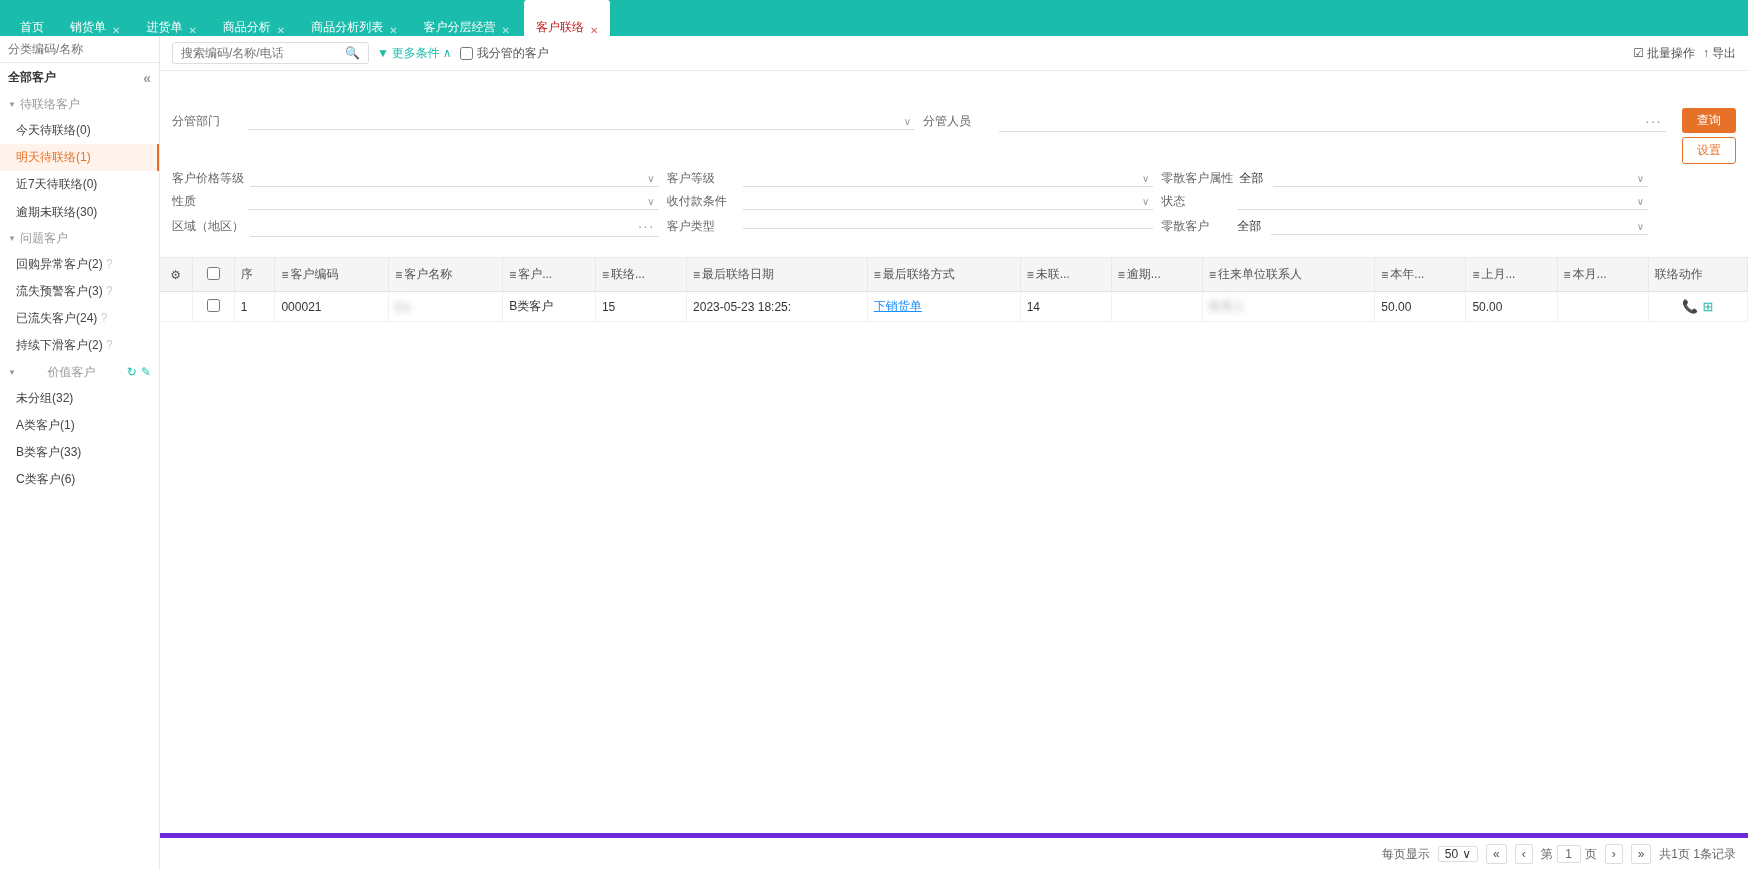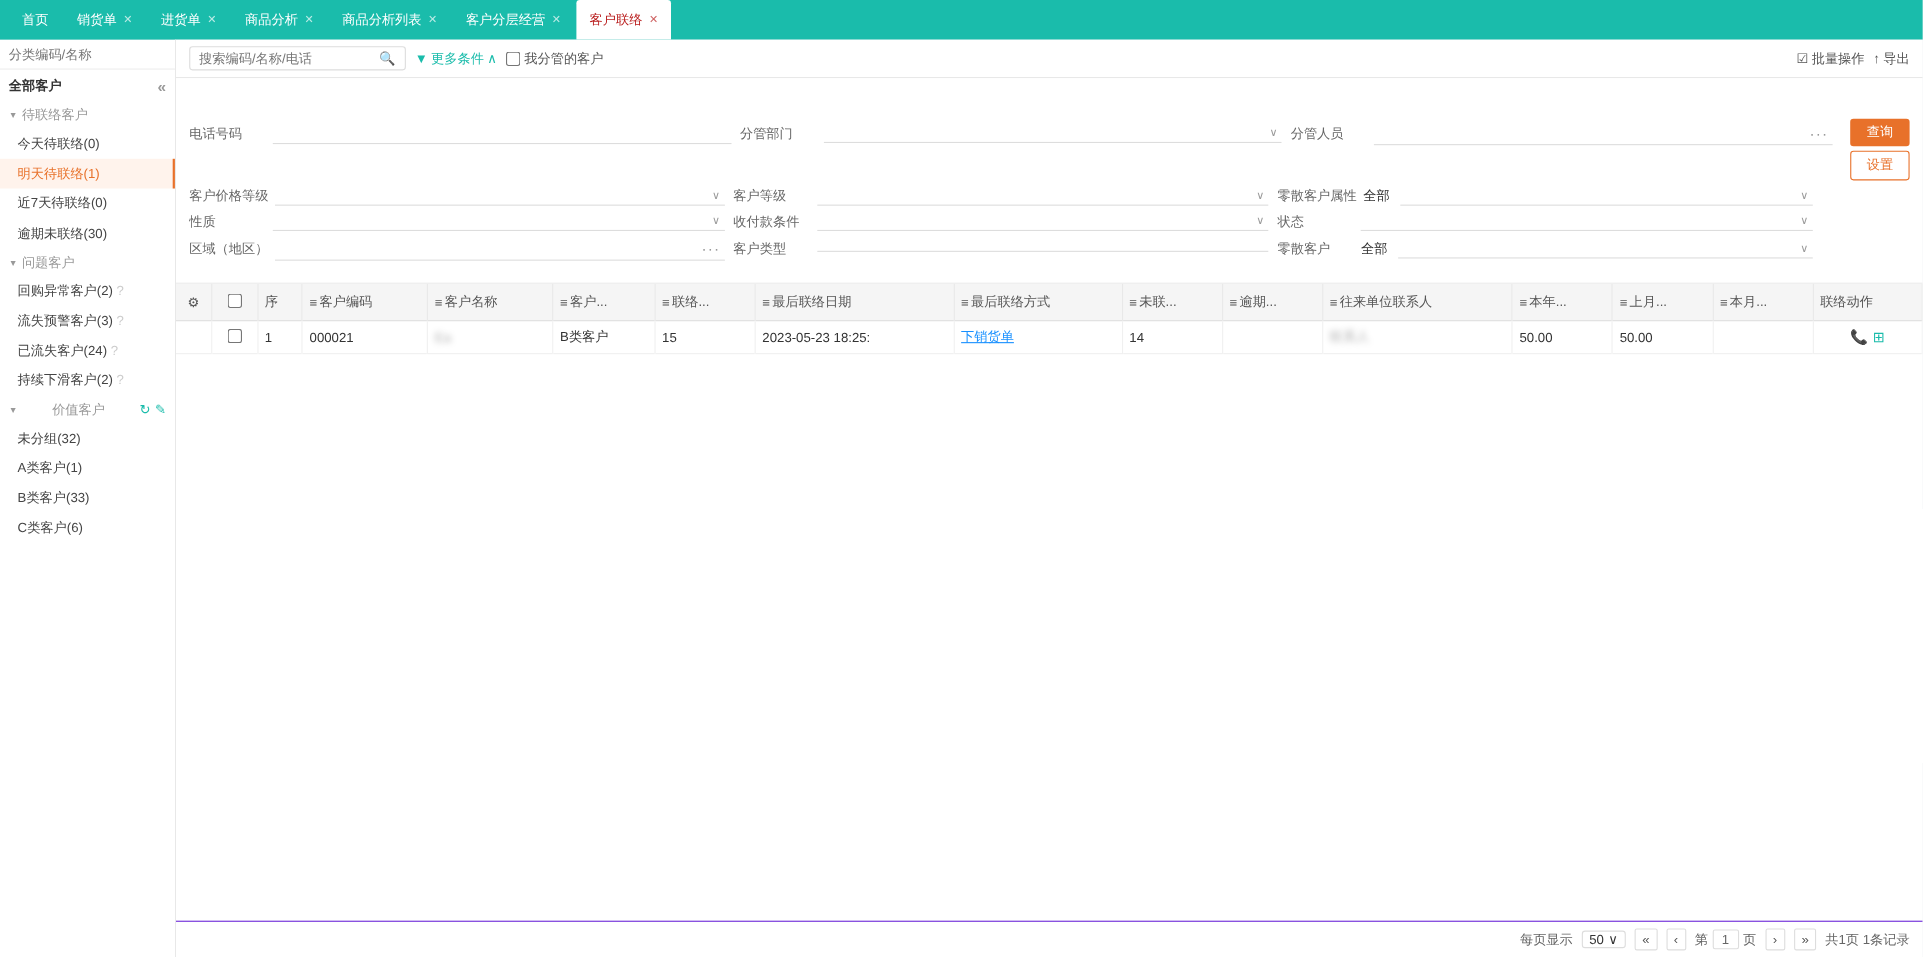--- a/index.html
+++ b/index.html
@@ -12,21 +12,21 @@
       background: #1abcab;
       height: 36px;
       padding: 0 8px;
       gap: 2px;
     }
     .nav-item {
       color: #fff;
       padding: 0 12px;
       height: 36px;
       display: flex;
-      align-items: center;
+      align-items: flex-end;
       cursor: pointer;
       font-size: 13px;
       white-space: nowrap;
       gap: 4px;
     }
     .nav-item.active {
       background: #fff;
       color: #b91c1c;
       border-radius: 3px 3px 0 0;
     }
@@ -276,21 +276,21 @@
     .col-settings { display: flex; align-items: center; justify-content: center; gap: 4px; }
     .th-inner { display: flex; align-items: center; gap: 2px; }
 
     
     .table-footer {
       display: flex;
       align-items: center;
       justify-content: flex-end;
       padding: 6px 12px;
       background: #fff;
-      border-top: 1px solid #6d28d9;
+      border-top: 5px solid #6d28d9;
       gap: 8px;
     }
     .page-size-label { color: #666; }
     .page-size-select {
       display: flex;
       align-items: center;
       border: 1px solid #ddd;
       border-radius: 3px;
       padding: 0 6px;
       gap: 4px;
@@ -454,24 +454,20 @@
         <div class="export-btn">
           <span>↑</span>
           <span>导出</span>
         </div>
       </div>
     </div>
 
     <div class="filter-panel">
 
       <div class="filter-row">
-        <div class="filter-item">
-          <span class="filter-label">电话号码</span>
-          <input class="filter-input" type="text" style="flex: 1 1 0%;">
-        </div>
         <div class="filter-item">
           <span class="filter-label">分管部门</span>
           <div class="filter-select" style="flex:1;">
             <span></span>
             <span class="chevron">∨</span>
           </div>
         </div>
         <div class="filter-item">
           <span class="filter-label">分管人员</span>
           <div class="filter-select" style="flex:1;">

